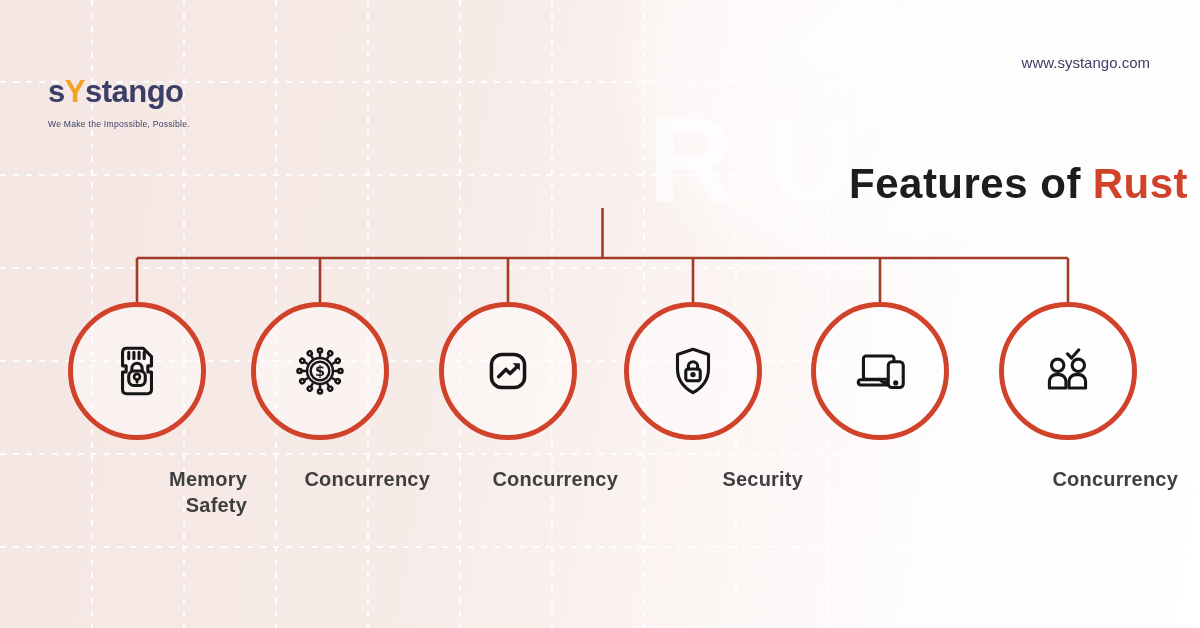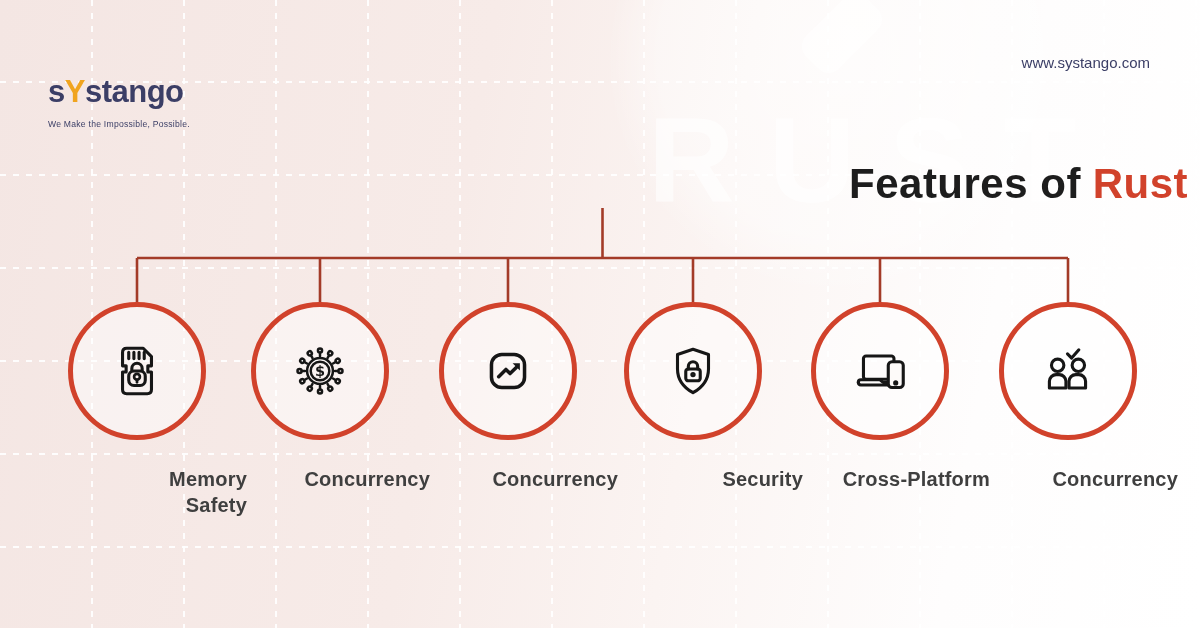--- a/index.html
+++ b/index.html
@@ -183,21 +183,20 @@
         <g stroke="#161616" stroke-width="3" fill="none" stroke-linejoin="round" stroke-linecap="round">
           <rect x="14" y="15.5" width="29.5" height="22.5" rx="2.5"></rect>
           <path d="M9,41 Q9,38.5 11.5,38.5 H30 L33,41 H38"></path>
           <path d="M9,41 Q9,43.5 11.5,43.5 H38"></path>
           <rect x="38" y="21" width="14.5" height="25" rx="3.5" fill="#fdfaf9"></rect>
           <circle cx="45.2" cy="41.5" r="1.3" stroke-width="2.4"></circle>
         </g>
       </svg>
     </div>
     <div class="label">
-      <div>Cross-Platform</div>
     </div>
   </div>
 
   <div class="node n6">
     <div class="circle">
       <svg class="icon" width="62" height="62" viewBox="0 0 60 60">
         <g stroke="#161616" stroke-width="3" fill="none" stroke-linejoin="round" stroke-linecap="round">
           <circle cx="20" cy="24.5" r="6"></circle>
           <path d="M12,46.5 V40 A6.5,6.5 0 0 1 18.5,33.5 H21.5 A6.5,6.5 0 0 1 28,40 V46.5 Z"></path>
           <circle cx="40" cy="24.5" r="6"></circle>

